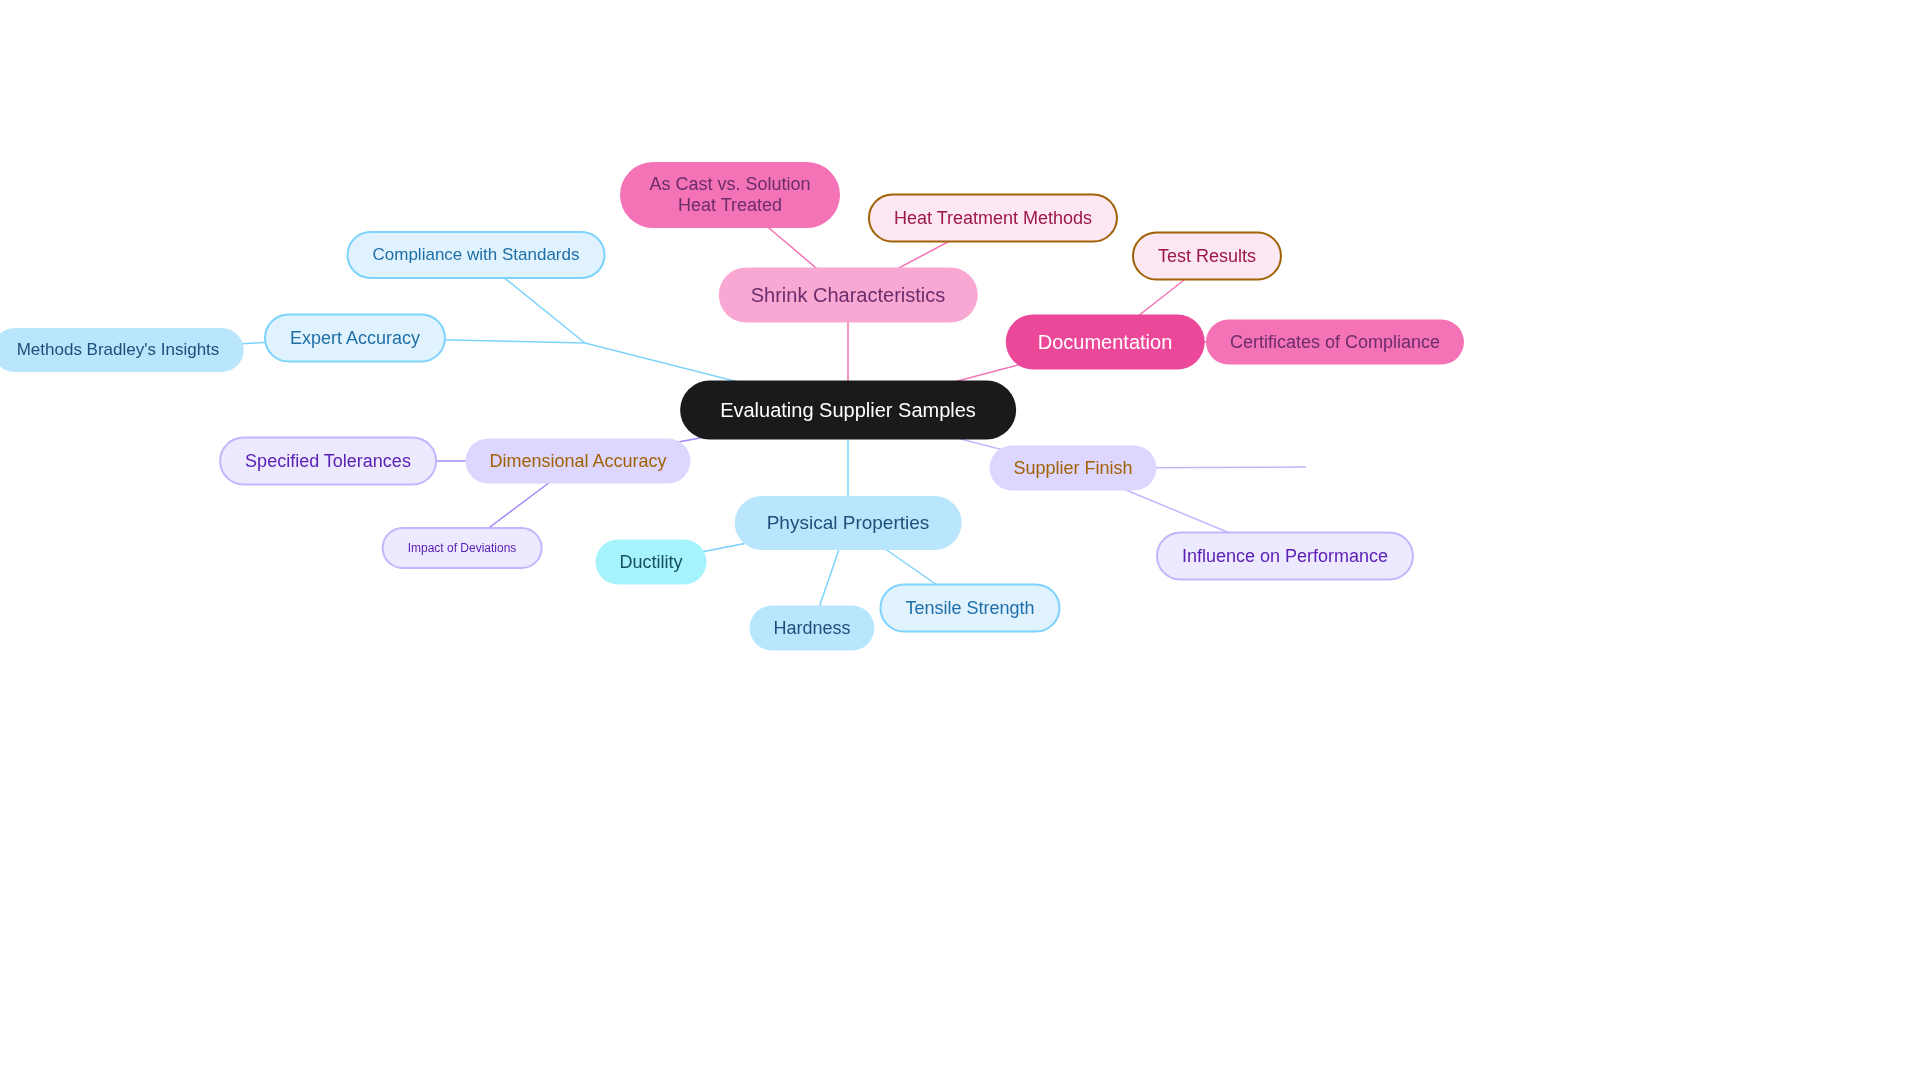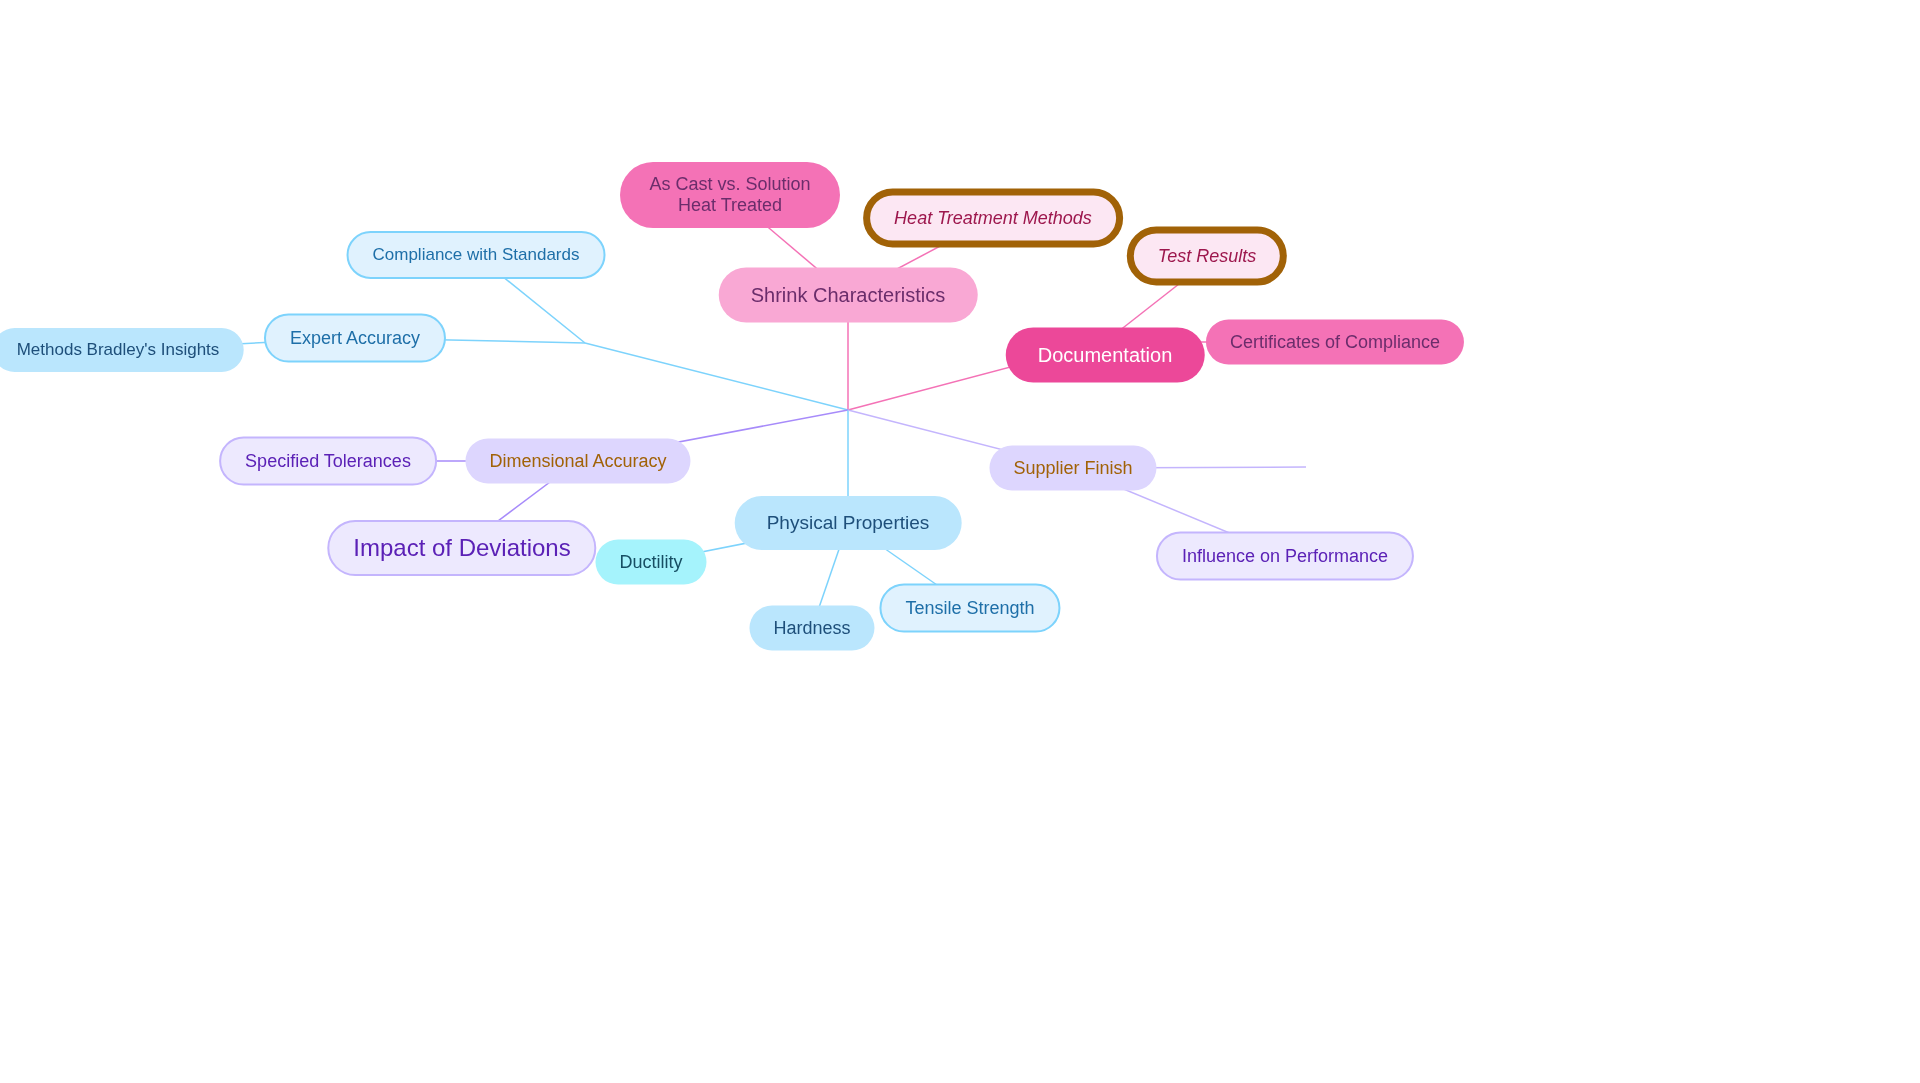--- a/index.html
+++ b/index.html
@@ -50,21 +50,20 @@
       color: #6b2d6b;
       border: none;
     }
     .node-pink-mid {
       background: #f472b6;
       color: #6b2d6b;
     }
     .node-pink-dark {
       background: #ec4899;
       color: #ffffff;
-      margin-top: 13px;
     }
     .node-blue-light {
       background: #bae6fd;
       color: #1e4f7a;
       border: none;
     }
     .node-blue-outline {
       background: #e0f2fe;
       color: #1e6fa8;
       border: 2px solid #7dd3fc;
@@ -78,22 +77,21 @@
       color: #5b21b6;
       border: 2px solid #c4b5fd;
     }
     .node-teal-light {
       background: #a5f3fc;
       color: #164e63;
     }
     .node-pink-outline {
       background: #fce7f3;
       color: #9d174d;
-      border: 7px solid #a16207;
-      font-style: italic;
+      border: 2px solid #a16207;
     }
   </style>
 </head>
 <body>
 
 <div class="mind-map">
   <svg class="connections">
 
     <line x1="848" y1="410" x2="848" y2="295" stroke="#f472b6" stroke-width="1.5"></line>
 
@@ -129,20 +127,23 @@
 
     <line x1="848" y1="523" x2="970" y2="608" stroke="#7dd3fc" stroke-width="1.5"></line>
 
     <line x1="848" y1="410" x2="1073" y2="468" stroke="#c4b5fd" stroke-width="1.5"></line>
 
     <line x1="1073" y1="468" x2="1306" y2="467" stroke="#c4b5fd" stroke-width="1.5"></line>
 
     <line x1="1073" y1="468" x2="1285" y2="556" stroke="#c4b5fd" stroke-width="1.5"></line>
   </svg>
 
+  <div class="node node-center" style="left: 848px; top: 410px;">
+    <span>Evaluating Supplier Samples</span>
+  </div>
 
   <div class="node node-pink-light" style="left: 848px; top: 295px; font-size: 20px; padding: 16px 32px;">
     <span>Shrink Characteristics</span>
   </div>
 
   <div class="node node-pink-mid" style="left: 730px; top: 195px; max-width: 220px; font-size: 18px;">
     <span>As Cast vs. Solution Heat Treated</span>
   </div>
 
   <div class="node node-pink-outline" style="left: 993px; top: 218px; font-size: 18px;">
@@ -175,21 +176,21 @@
   </div>
 
   <div class="node node-purple-light" style="left: 578px; top: 461px; font-size: 18px;">
     <span>Dimensional Accuracy</span>
   </div>
 
   <div class="node node-purple-outline" style="left: 328px; top: 461px; font-size: 18px;">
     <span>Specified Tolerances</span>
   </div>
 
-  <div class="node node-purple-outline" style="left: 462px; top: 548px; font-size: 24px; align-items: flex-end;">
+  <div class="node node-purple-outline" style="left: 462px; top: 548px; font-size: 12px; align-items: flex-end;">
     <span>Impact of Deviations</span>
   </div>
 
   <div class="node node-blue-light" style="left: 848px; top: 523px; font-size: 19px; padding: 16px 32px;">
     <span>Physical Properties</span>
   </div>
 
   <div class="node node-teal-light" style="left: 651px; top: 562px; font-size: 18px;">
     <span>Ductility</span>
   </div>

